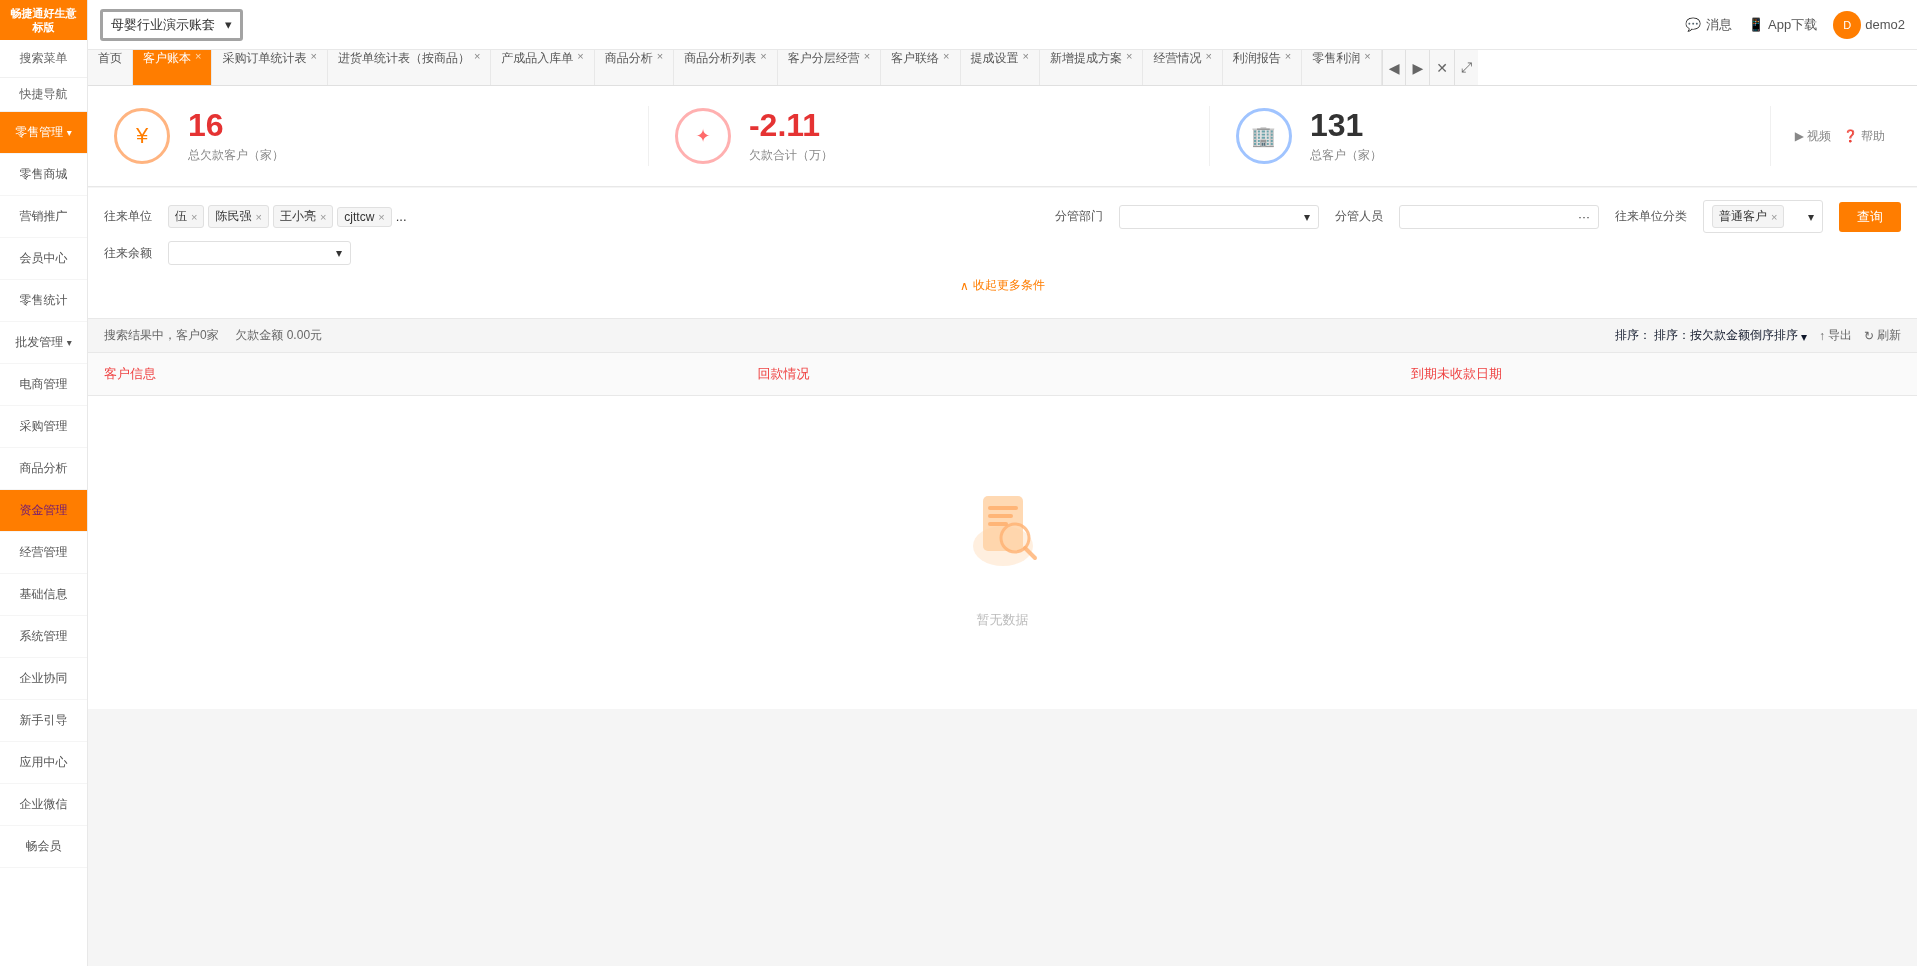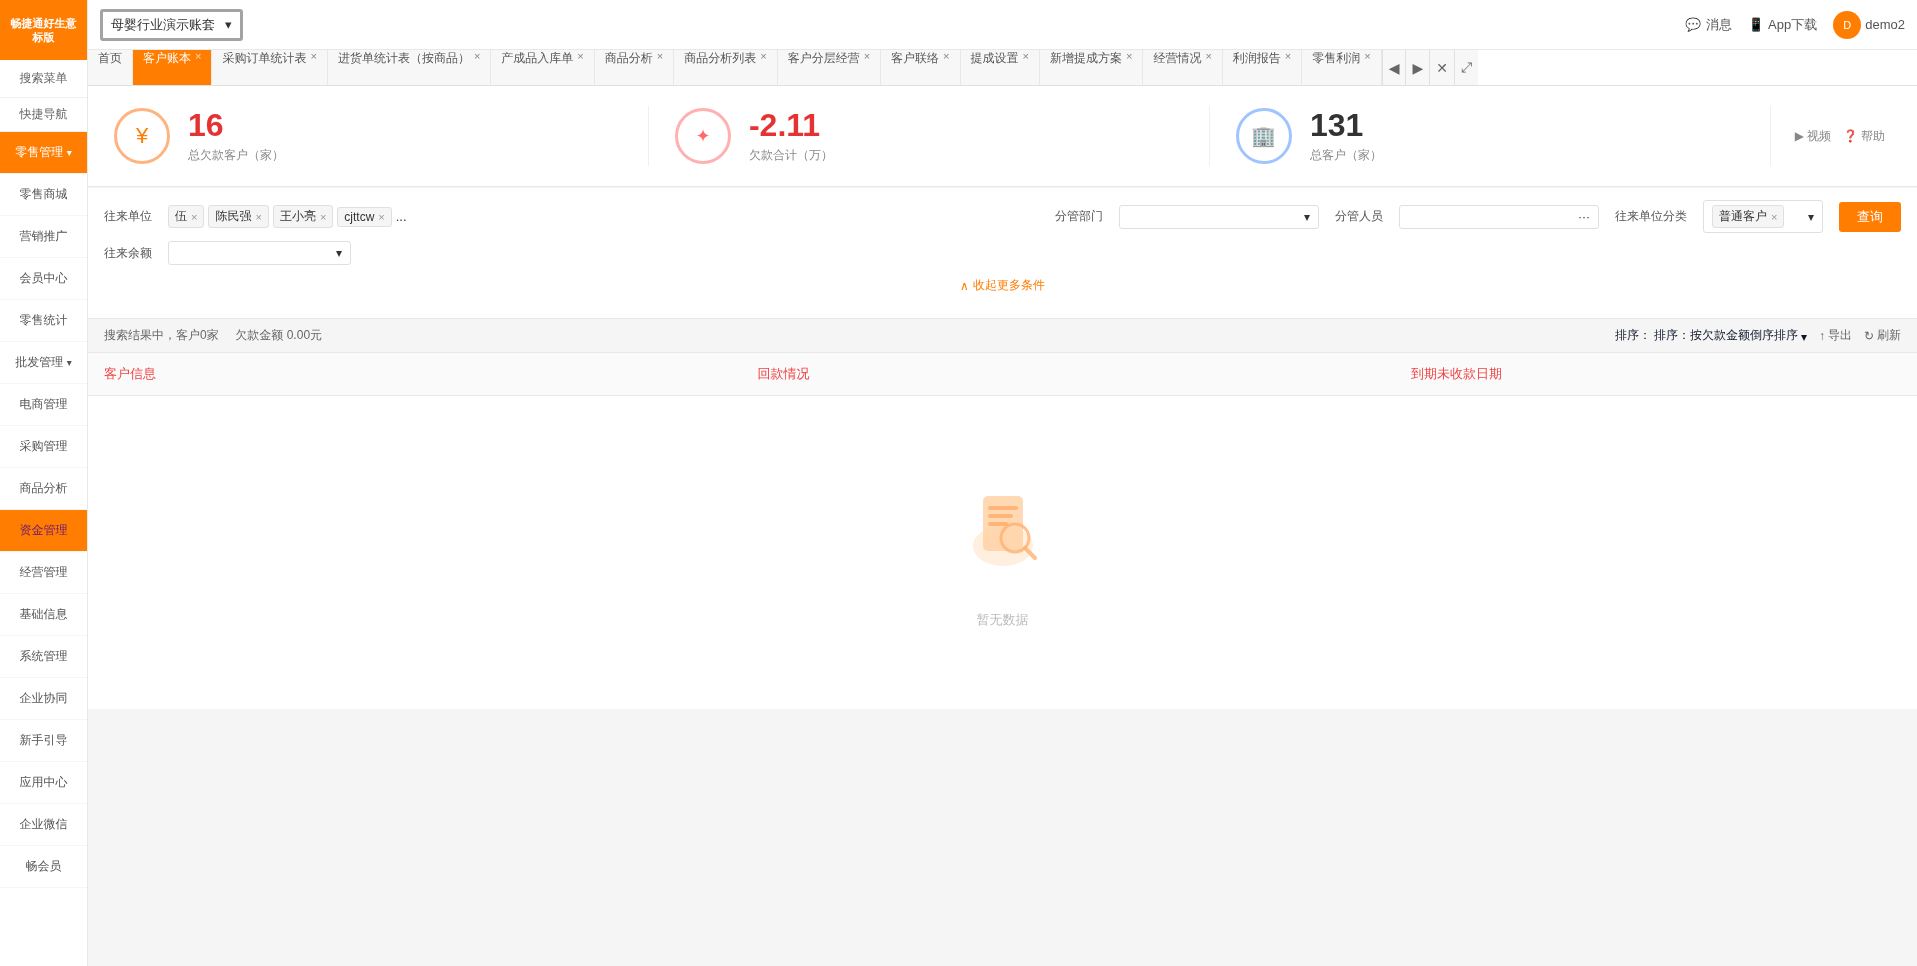--- a/index.html
+++ b/index.html
@@ -1,20 +1,20 @@
 <!DOCTYPE html>
 <html><head>
   <meta charset="utf-8">
   <style>
     * { box-sizing: border-box; margin: 0; padding: 0; }
     body { font-family: 'Microsoft YaHei', Arial, sans-serif; font-size: 13px; background: #f5f5f5; color: #333; display: flex; height: 100vh; overflow: hidden; }
 
     
     .sidebar { width: 88px; background: #fff; display: flex; flex-direction: column; border-right: 1px solid #e8e8e8; flex-shrink: 0; overflow-y: auto; }
-    .sidebar-logo { background: #ff7d00; padding: 10px; display: flex; align-items: center; justify-content: center; height: 60px; }
+    .sidebar-logo { background: #ff7d00; padding: 10px; display: flex; align-items: center; justify-content: center; height: 40px; }
     .sidebar-logo-text { color: #fff; font-size: 11px; font-weight: bold; text-align: center; line-height: 1.3; }
     .sidebar-search { padding: 10px 8px; border-bottom: 1px solid #f0f0f0; cursor: pointer; text-align: center; color: #666; font-size: 12px; }
     .sidebar-nav { padding: 8px 0; border-bottom: 1px solid #f0f0f0; text-align: center; color: #666; font-size: 12px; cursor: pointer; }
     .sidebar-item { padding: 12px 8px; text-align: center; color: #555; font-size: 12px; cursor: pointer; border-bottom: 1px solid #f5f5f5; }
     .sidebar-item.active { background: #ff7d00; color: #fff; }
     .chevron-down { font-size: 10px; }
 
     
     .main { flex: 1; display: flex; flex-direction: column; overflow: hidden; }
 

